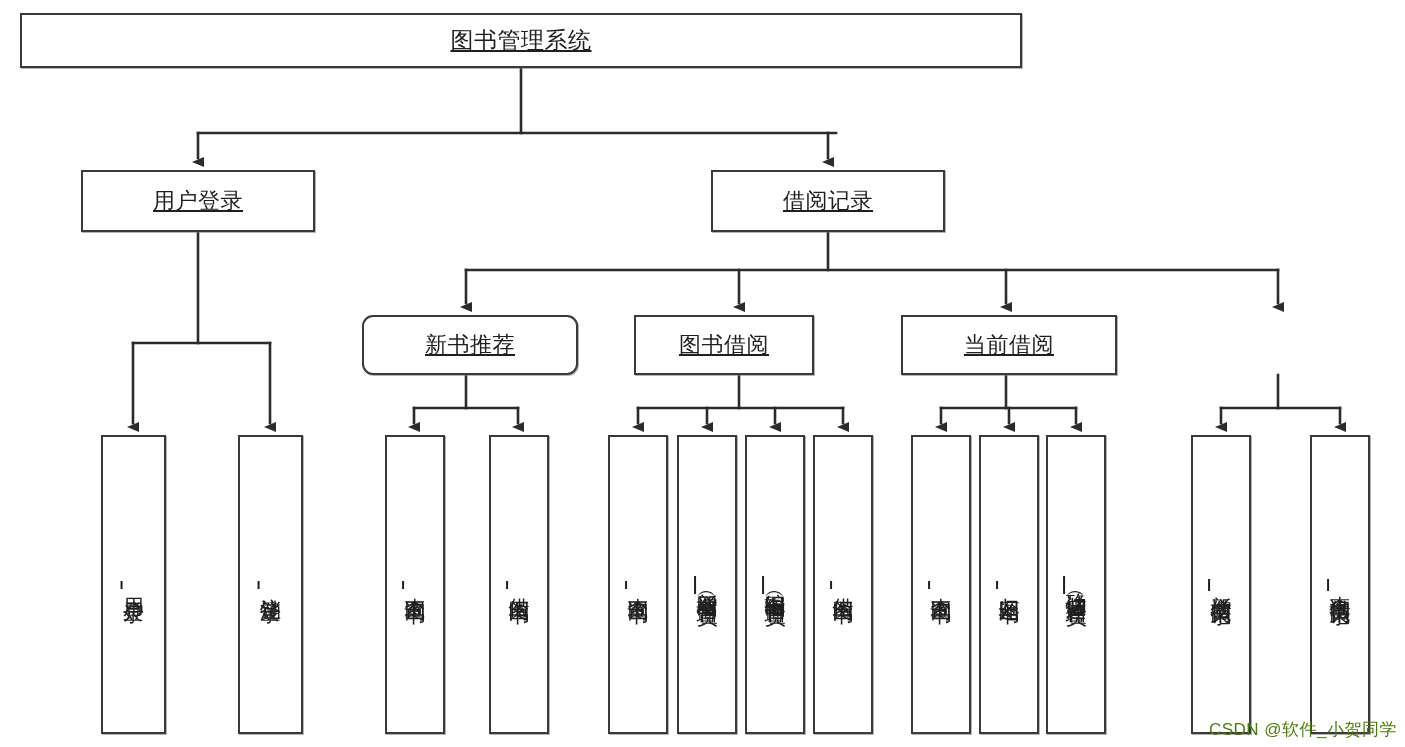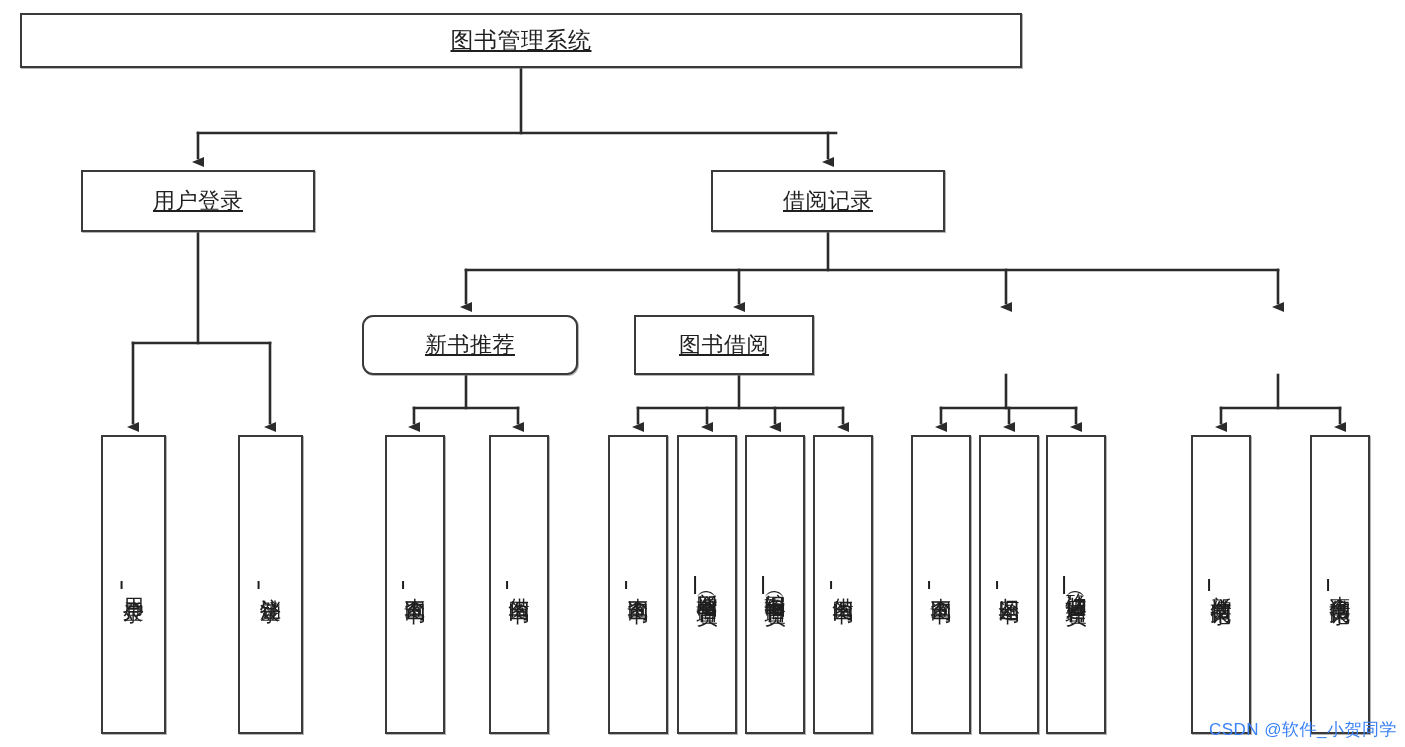--- a/index.html
+++ b/index.html
@@ -62,21 +62,21 @@
     font-size: 21px;
     line-height: 1.34;
     letter-spacing: 2px;
     max-height: 100%;
   }
   .watermark {
     position: absolute;
     right: 8px;
     bottom: 6px;
     font-size: 17px;
-    color: #3b82f6;
+    color: #4d7c0f;
     white-space: nowrap;
     letter-spacing: 0.5px;
     margin-top: 8px;
   }
 </style>
 </head>
 <body>
 
 <div id="canvas">
 
@@ -143,20 +143,23 @@
   </div>
 
   <div class="node horiz" style="left:362px; top:315px; width:216px; height:60px;border-radius:11px;">
     <span class="label">新书推荐</span>
   </div>
 
   <div class="node horiz" style="left:634px; top:315px; width:180px; height:60px;">
     <span class="label">图书借阅</span>
   </div>
 
+  <div class="node horiz" style="left:901px; top:315px; width:216px; height:60px;">
+    <span class="label">当前借阅</span>
+  </div>
 
 
   <div class="node vert" style="left:101px; top:435px; width:65px; height:299px;">
     <span class="label">用户登录</span>
   </div>
   <div class="node vert" style="left:238px; top:435px; width:65px; height:299px;">
     <span class="label">注销登录</span>
   </div>
 
   <div class="node vert" style="left:385px; top:435px; width:60px; height:299px;">

